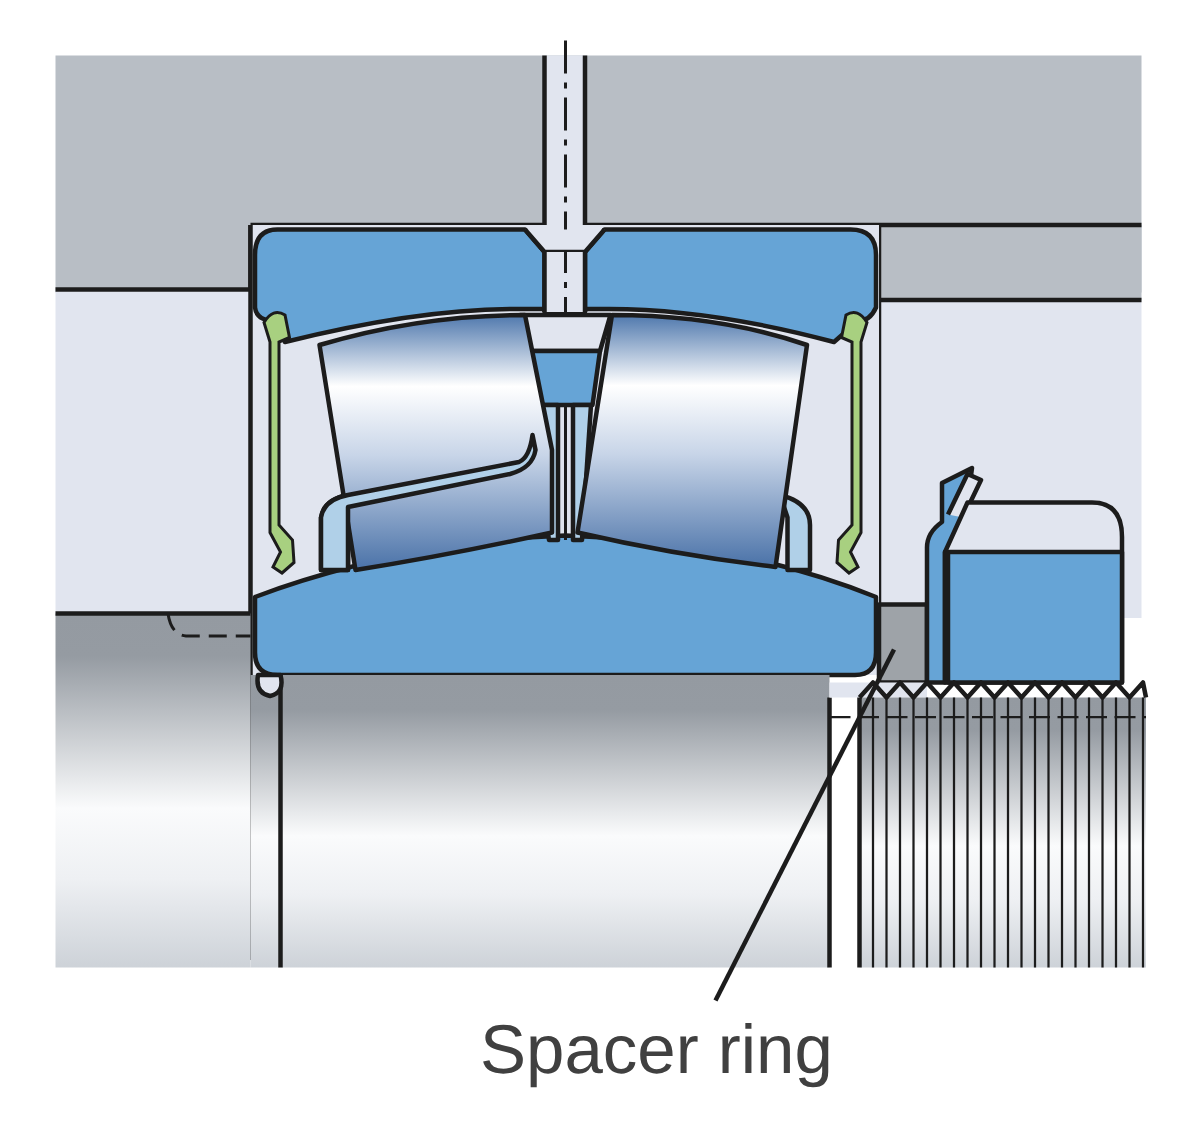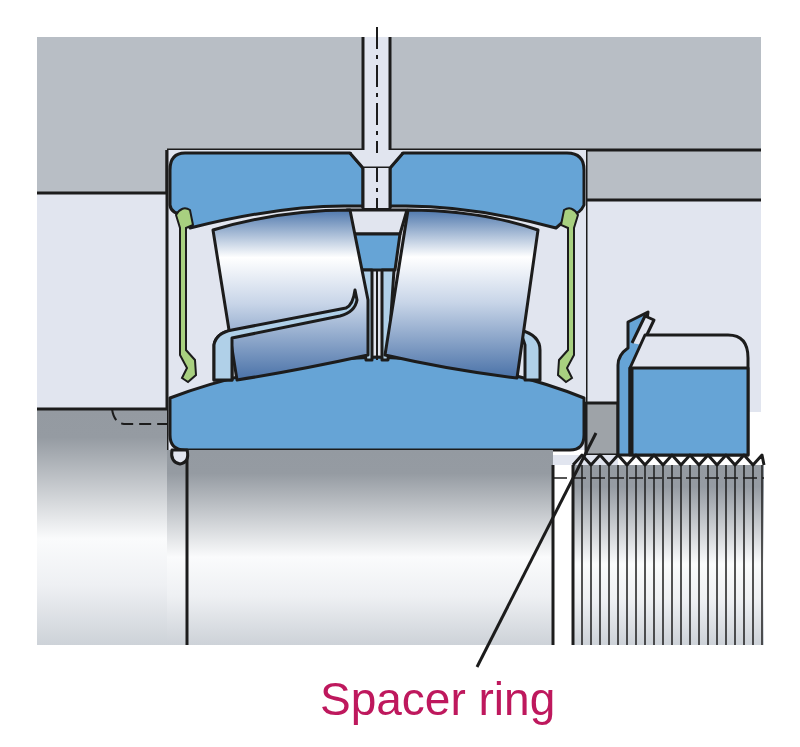--- a/index.html
+++ b/index.html
@@ -2,21 +2,21 @@
 <html><head>
 <meta charset="utf-8">
 <style>
   html, body { margin: 0; padding: 0; background: #ffffff; }
   body { width: 800px; height: 747px; position: relative; overflow: hidden; }
   #diagram { position: absolute; left: 0; top: 0; width: 800px; height: 747px; }
   .label {
     position: absolute;
     font-family: "Liberation Sans", sans-serif;
     font-size: 46px;
-    color: #be185d;
+    color: #404040;
     white-space: nowrap;
     letter-spacing: 0px;
   }
   .stk { stroke: #1c1c1c; stroke-width: 3; stroke-linejoin: round; }
   .thin { stroke: #1c1c1c; stroke-width: 2; }
 </style>
 </head>
 <body>
 
 <svg id="diagram" viewBox="0 0 800 747" xmlns="http://www.w3.org/2000/svg">

